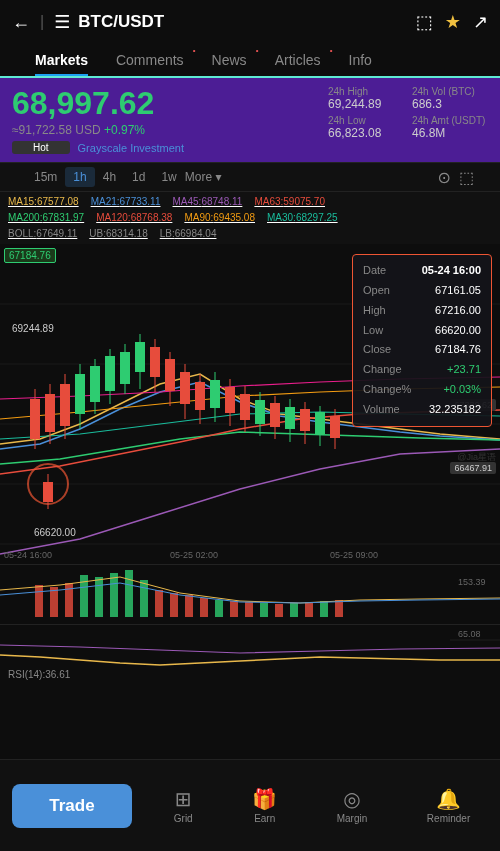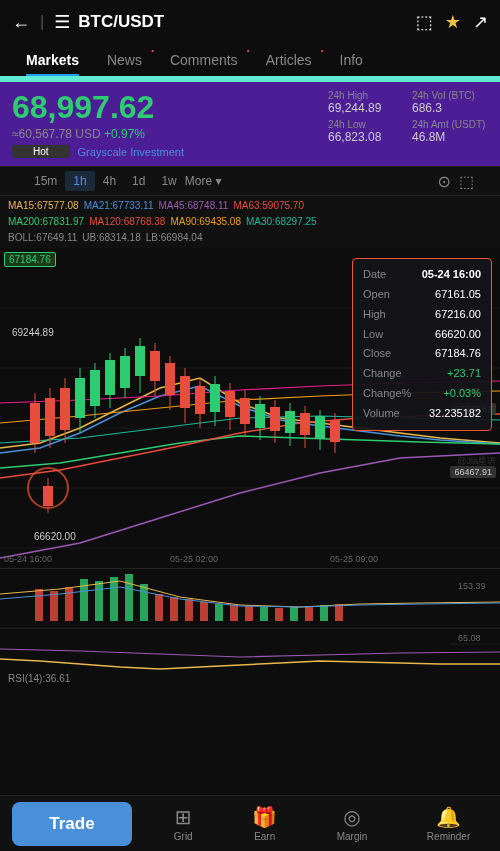--- a/index.html
+++ b/index.html
@@ -41,22 +41,22 @@
       color: #fff;
       font-size: 18px;
       cursor: pointer;
     }
     .star-icon { color: #f0c040; }
 
     
     .tabs {
       display: flex;
       align-items: center;
-      padding: 0 12px;
-      border-bottom: 6px solid #5eead4;
+      padding: 0 21px;
+      border-bottom: 2px solid #5eead4;
       background: #0d0d0d;
     }
     .tab {
       padding: 8px 14px;
       font-size: 14px;
       color: #888;
       cursor: pointer;
       position: relative;
     }
     .tab.active {
@@ -183,21 +183,22 @@
     
     .ma-indicators {
       padding: 2px 8px;
       background: #111;
       font-size: 10px;
       line-height: 1.6;
     }
     .ma-row {
       display: flex;
       flex-wrap: wrap;
-      gap: 5px;
+      gap: 12px;
+      text-decoration: underline;
     }
     .ma-item { white-space: nowrap; }
 
     
     .chart-area {
       position: relative;
       height: 320px;
       background: #0d0d0d;
       overflow: hidden;
     }
@@ -268,21 +269,21 @@
       font-size: 10px;
       color: #888;
     }
 
     
     .bottom-nav {
       position: absolute;
       bottom: 0;
       left: 0;
       right: 0;
-      height: 56px;
+      height: 92px;
       background: #111;
       border-top: 1px solid #222;
       display: flex;
       align-items: center;
     }
     .trade-btn {
       background: #4a90d9;
       color: #fff;
       font-size: 17px;
       font-weight: 600;
@@ -348,31 +349,31 @@
   </div>
   <div class="header-icons">
     <span class="icon-btn">⬚</span>
     <span class="icon-btn star-icon">★</span>
     <span class="icon-btn">↗</span>
   </div>
 </div>
 
 <div class="tabs">
   <div class="tab active">Markets</div>
+  <div class="tab tab-dot">Comments</div>
   <div class="tab tab-dot">News</div>
-  <div class="tab tab-dot">Comments</div>
   <div class="tab tab-dot">Articles</div>
   <div class="tab">Info</div>
 </div>
 
 <div class="price-section">
   <div class="price-left">
     <div class="main-price">68,997.62</div>
     <div class="price-usd">
-      <span>≈60,567.78 USD</span>
+      <span>≈91,722.58 USD</span>
       <span class="price-change">+0.97%</span>
     </div>
     <div class="hot-row">
       <span class="hot-badge">Hot</span>
       <span class="grayscale-tag">Grayscale Investment</span>
     </div>
   </div>
   <div class="price-right">
     <div class="price-stat-row">
       <div class="price-stat">

